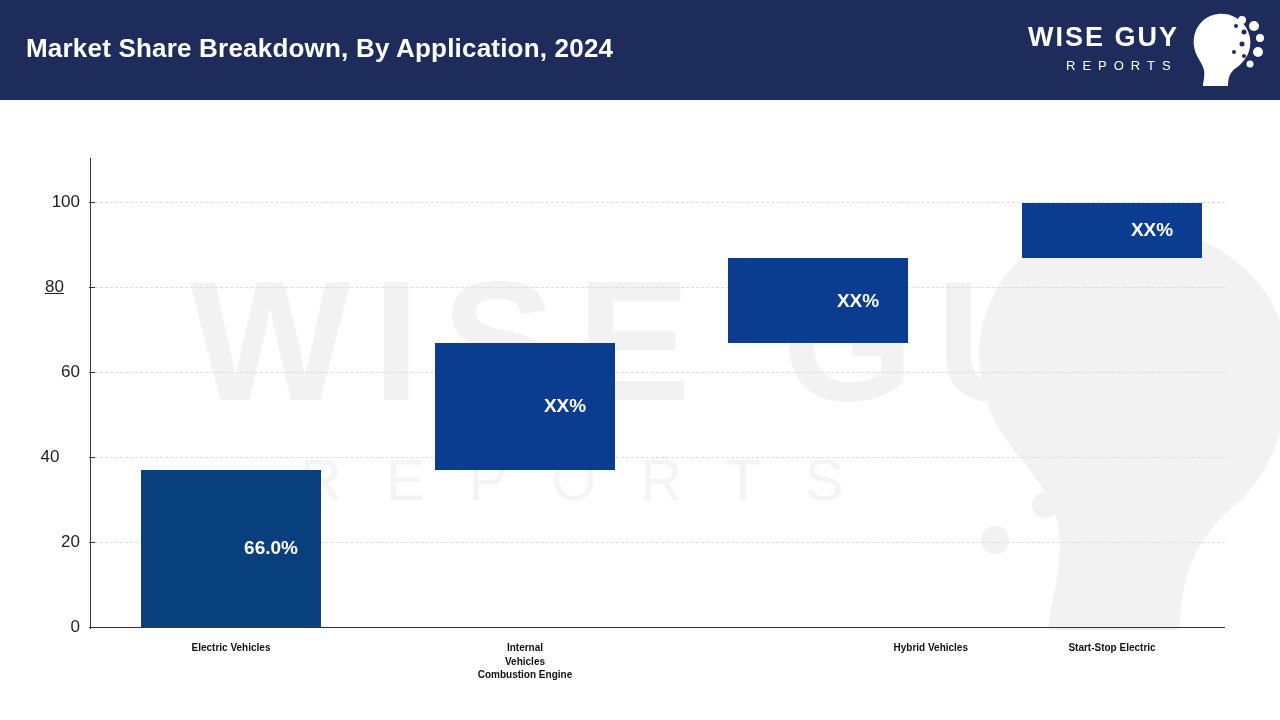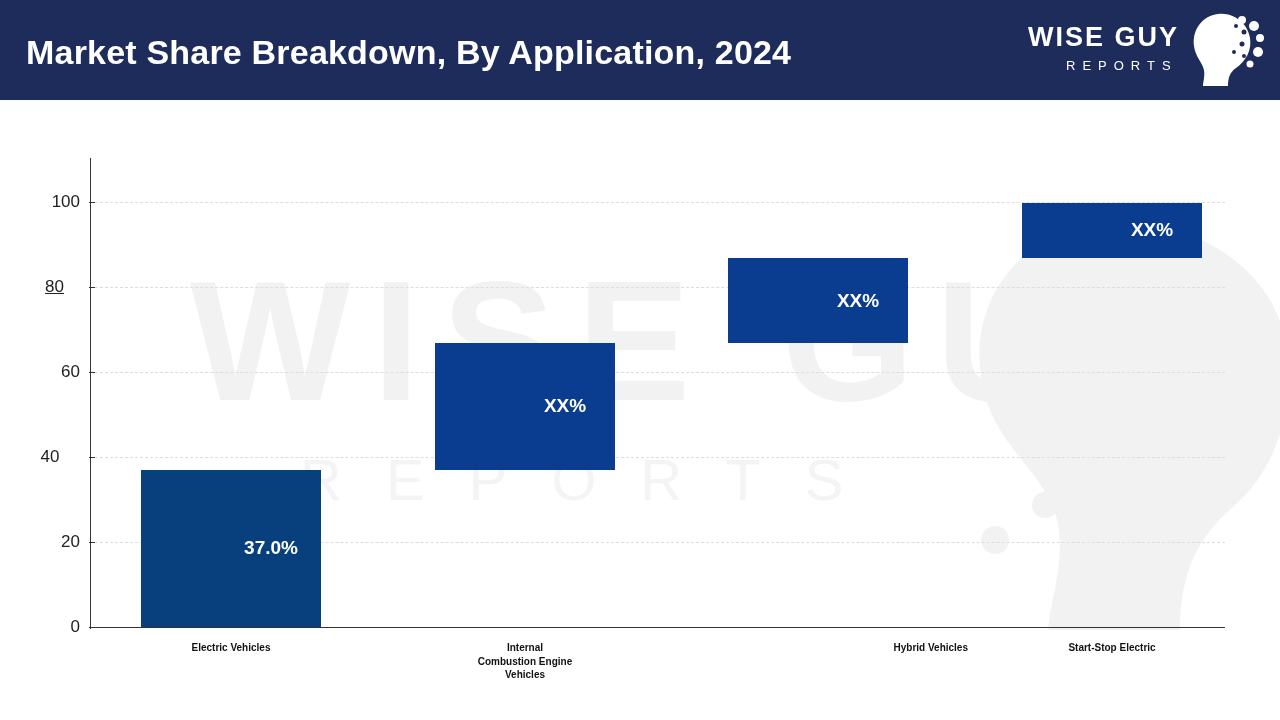--- a/index.html
+++ b/index.html
@@ -29,21 +29,21 @@
     width: 1280px;
     height: 100px;
     background: #1e2c5c;
     box-sizing: border-box;
   }
   .header-title {
     position: absolute;
     left: 26px;
     top: 33px;
     color: #ffffff;
-    font-size: 34px;
+    font-size: 26px;
     font-weight: bold;
     letter-spacing: 0.2px;
     white-space: nowrap;
     text-align: right;
   }
 
   
   .logo {
     position: absolute;
     right: 8px;
@@ -218,21 +218,21 @@
     </svg>
 
     <div class="plot">
       <div class="gridline" style="top: 42.45px;"></div>
       <div class="gridline" style="top: 127.3px;"></div>
       <div class="gridline" style="top: 212.2px;"></div>
       <div class="gridline" style="top: 297.1px;"></div>
       <div class="gridline" style="top: 382px;"></div>
 
       <div class="bar bar-ev" style="left: 51px; width: 180px; bottom: 0px; height: 157.1px;">
-        <div class="bar-label" style="bottom: 68px;">37.0%</div>
+        <div class="bar-label" style="bottom: 68px;">66.0%</div>
       </div>
 
       <div class="bar" style="left: 345px; width: 180px; bottom: 157.1px; height: 127.4px;">
         <div class="bar-label" style="bottom: 53px;">XX%</div>
       </div>
 
       <div class="bar" style="left: 638px; width: 180px; bottom: 284.4px; height: 84.9px;">
         <div class="bar-label" style="bottom: 31px;">XX%</div>
       </div>
 
@@ -259,22 +259,22 @@
       <div class="tick-mark" style="top: 187px;"></div>
       <div class="tick-mark" style="top: 102px;"></div>
     </div>
 
     <div>
       <div class="cat-label" style="left: 81px; top: 541px; width: 300px;">
         <div>Electric Vehicles</div>
       </div>
       <div class="cat-label" style="left: 375px; top: 541px; width: 300px;">
         <div>Internal</div>
+        <div>Vehicles</div>
         <div>Combustion Engine</div>
-        <div>Vehicles</div>
       </div>
       <div class="cat-label" style="left: 668px; top: 541px; width: 300px; text-align: right;">
         <div>Hybrid Vehicles</div>
       </div>
       <div class="cat-label" style="left: 962px; top: 541px; width: 300px;">
         <div>Start-Stop Electric</div>
       </div>
     </div>
 
   </div>

